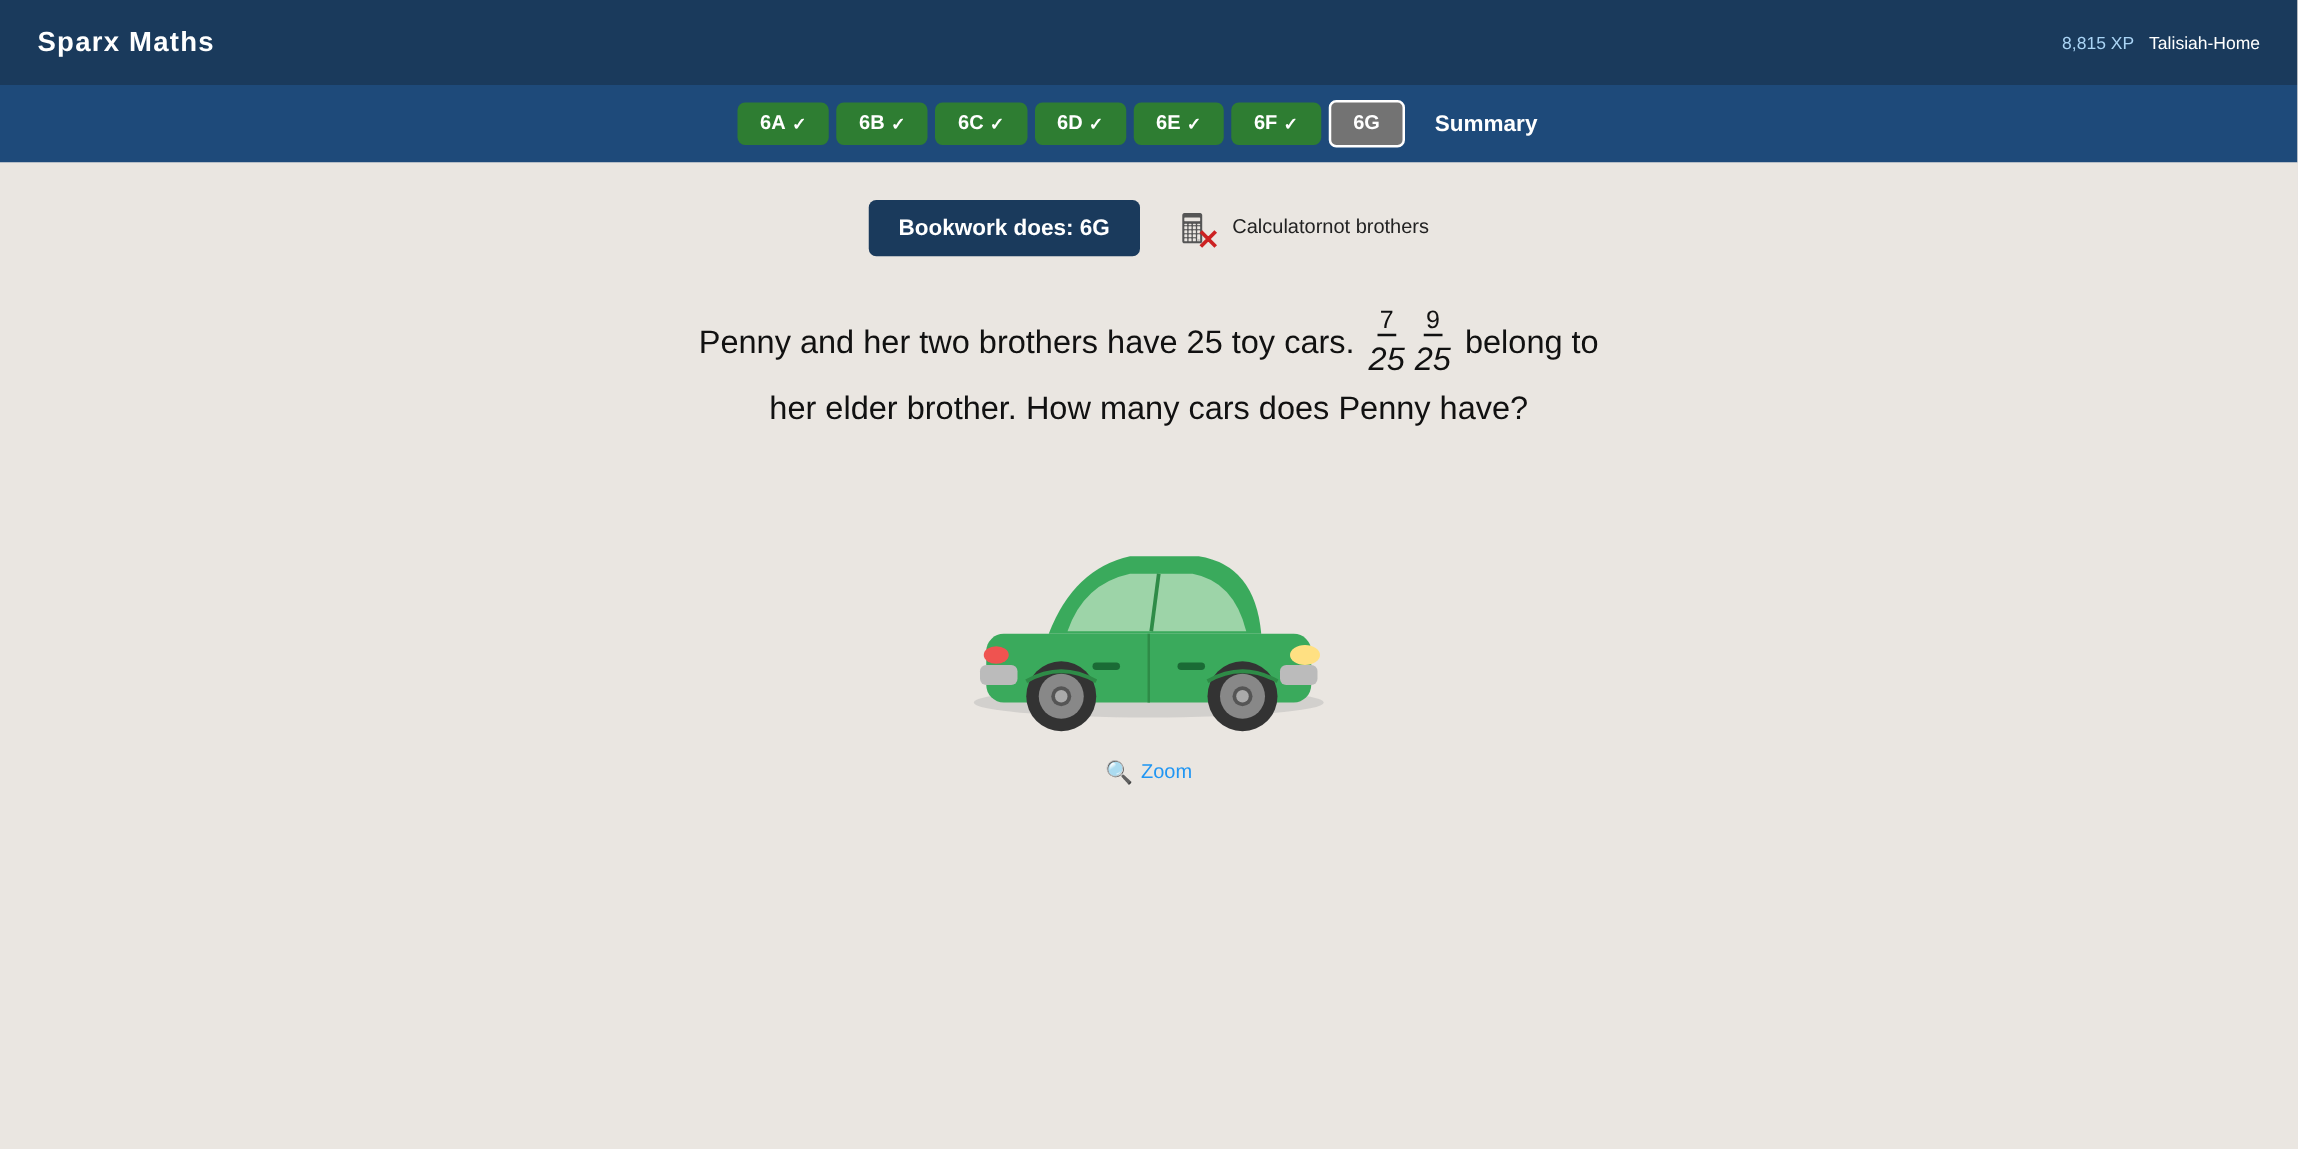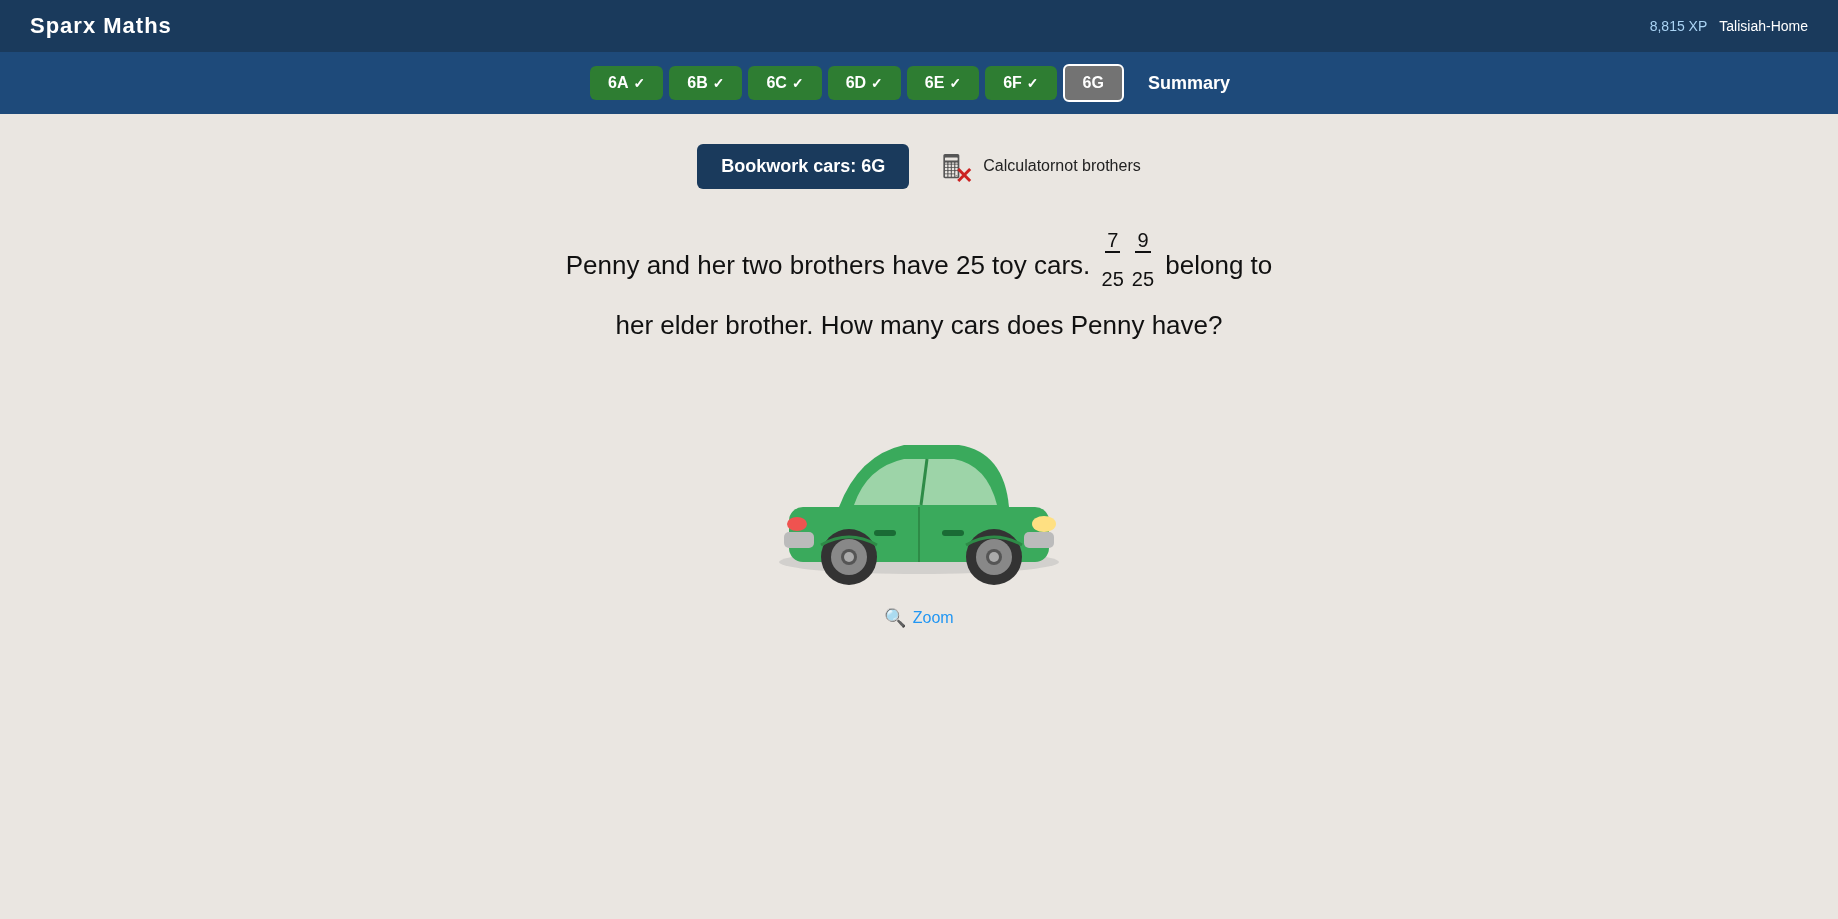--- a/index.html
+++ b/index.html
@@ -9,21 +9,21 @@
       width: 1838px;
       min-height: 919px;
       overflow-x: hidden;
     }
 
     
     .top-bar {
       background: #1a3a5c;
       width: 100%;
       padding: 0 30px;
-      height: 52px;
+      height: 68px;
       display: flex;
       align-items: center;
       justify-content: space-between;
     }
     .app-title {
       color: white;
       font-size: 22px;
       font-weight: bold;
       letter-spacing: 1px;
     }
@@ -161,22 +161,23 @@
       font-size: 20px;
       line-height: 1.1;
       margin: 0 2px;
     }
     .fraction .numerator {
       border-bottom: 2px solid #111;
       padding: 0 2px;
       font-size: 20px;
     }
     .fraction .denominator {
-      padding: 15px 2px;
-      font-size: 20px;
+      padding: 4px 2px;
+      font-size: 26px;
+      font-style: italic;
     }
 
     
     .car-container {
       margin-top: 10px;
       width: 340px;
       height: 200px;
       position: relative;
     }
 
@@ -235,21 +236,21 @@
     <span>6G</span>
   </button>
   <button class="tab-summary">
     <span>Summary</span>
   </button>
 </div>
 
 <div class="main-content">
 
   <div class="info-row">
-    <div class="bookwork-code">Bookwork cars: 6G</div>
+    <div class="bookwork-code">Bookwork does: 6G</div>
     <div class="calculator-notice">
       <div class="calc-icon-wrap">
         <span class="calc-icon">🖩</span>
         <span class="calc-x">✕</span>
       </div>
       <div class="calc-text">
         <span>Calculator</span>
         <span>not brothers</span>
       </div>
     </div>

